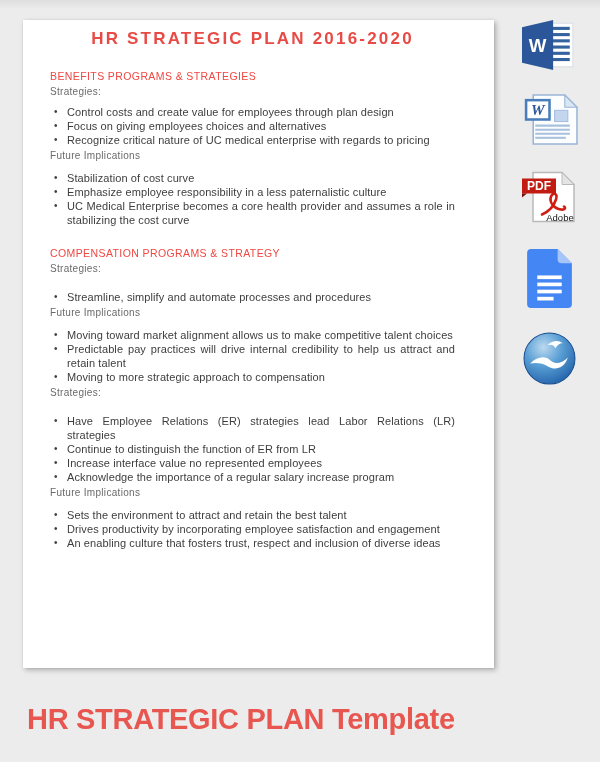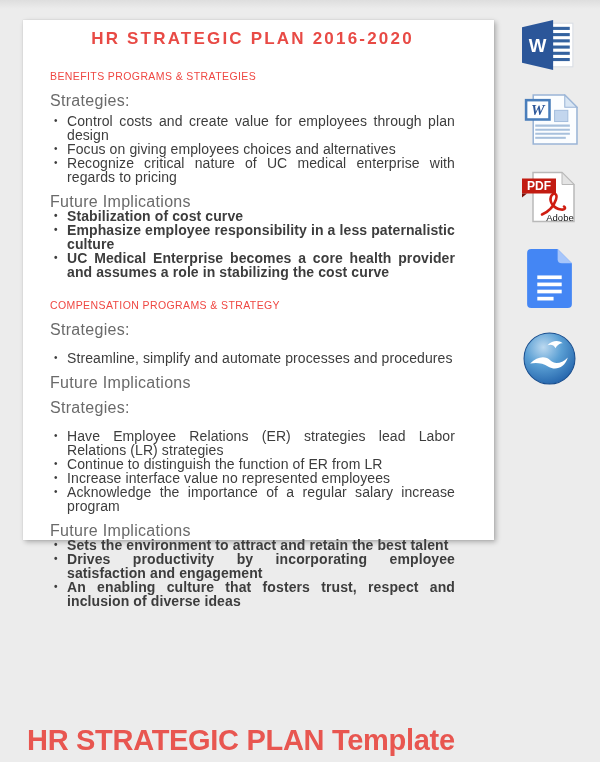--- a/index.html
+++ b/index.html
@@ -10,46 +10,46 @@
     font-family: "Liberation Sans", sans-serif;
     overflow: hidden;
   }
   .top-strip {
     position: absolute; left: 0; top: 0; width: 600px; height: 9px;
     background: linear-gradient(#dedede, #ececec);
   }
   
   .page {
     position: absolute; left: 23px; top: 20px;
-    width: 471px; height: 520px;
+    width: 471px; height: 648px;
     background: #ffffff;
     box-shadow: 2px 2px 5px rgba(0,0,0,0.28), 0 0 1px rgba(0,0,0,0.15);
     padding: 8px 39px 0 27px;
   }
   .doc-title {
     font-size: 17px; font-weight: bold; letter-spacing: 2.2px;
     color: #e84a45; text-align: center; line-height: 22px;
   }
   .sec-heading {
     margin-top: 20px;
     font-size: 10.5px; font-weight: normal; letter-spacing: 0.4px;
     color: #ef4742; line-height: 13px;
   }
   .group-label {
-    margin-top: 10px;
-    font-size: 16px; color: #6a6a6a; line-height: 15px;
+    margin-top: 1px;
+    font-size: 10px; color: #6a6a6a; line-height: 15px;
     letter-spacing: 0.3px;
   }
   ul.bullets { list-style: none; margin-top: 6px; }
   ul.bullets.gap-lg { margin-top: 14px; }
-  ul.bullets.fut { margin-top: 0; font-weight: bold; }
+  ul.bullets.fut { margin-top: 8px; }
   ul.bullets li {
     position: relative;
     padding-left: 17px;
-    font-size: 14px; line-height: 14px; color: #3d3d3d;
+    font-size: 11px; line-height: 14px; color: #3d3d3d;
     text-align: justify;
     letter-spacing: 0.1px;
   }
   ul.bullets li::before {
     content: "\2022";
     position: absolute; left: 4px; top: 0;
     color: #3d3d3d; font-size: 10px;
   }
   
   .icon-rail {
@@ -59,21 +59,20 @@
   }
   .icon-rail .icon-btn {
     background: none; border: none; padding: 0; cursor: pointer;
     line-height: 0;
   }
   
   .caption {
     position: absolute; left: 27px; top: 703px;
     font-size: 29px; font-weight: bold; color: #e85650;
     letter-spacing: -0.3px;
-    margin-top: 21px;
   }
 </style>
 </head>
 <body>
 
 <div class="top-strip"></div>
 
 <div class="page">
   <h1 class="doc-title">HR STRATEGIC PLAN 2016-2020</h1>
 
@@ -90,20 +89,25 @@
     <li>Emphasize employee responsibility in a less paternalistic culture</li>
     <li>UC Medical Enterprise becomes a core health provider and assumes a role in stabilizing the cost curve</li>
   </ul>
 
   <h2 class="sec-heading">COMPENSATION PROGRAMS &amp; STRATEGY</h2>
   <p class="group-label">Strategies:</p>
   <ul class="bullets gap-lg">
     <li>Streamline, simplify and automate processes and procedures</li>
   </ul>
   <p class="group-label">Future Implications</p>
+  <ul class="bullets fut">
+    <li>Moving toward market alignment allows us to make competitive talent choices</li>
+    <li>Predictable pay practices will drive internal credibility to help us attract and retain talent</li>
+    <li>Moving to more strategic approach to compensation</li>
+  </ul>
 
   <p class="group-label">Strategies:</p>
   <ul class="bullets gap-lg">
     <li>Have Employee Relations (ER) strategies lead Labor Relations (LR) strategies</li>
     <li>Continue to distinguish the function of ER from LR</li>
     <li>Increase interface value no represented employees</li>
     <li>Acknowledge the importance of a regular salary increase program</li>
   </ul>
   <p class="group-label">Future Implications</p>
   <ul class="bullets fut">

